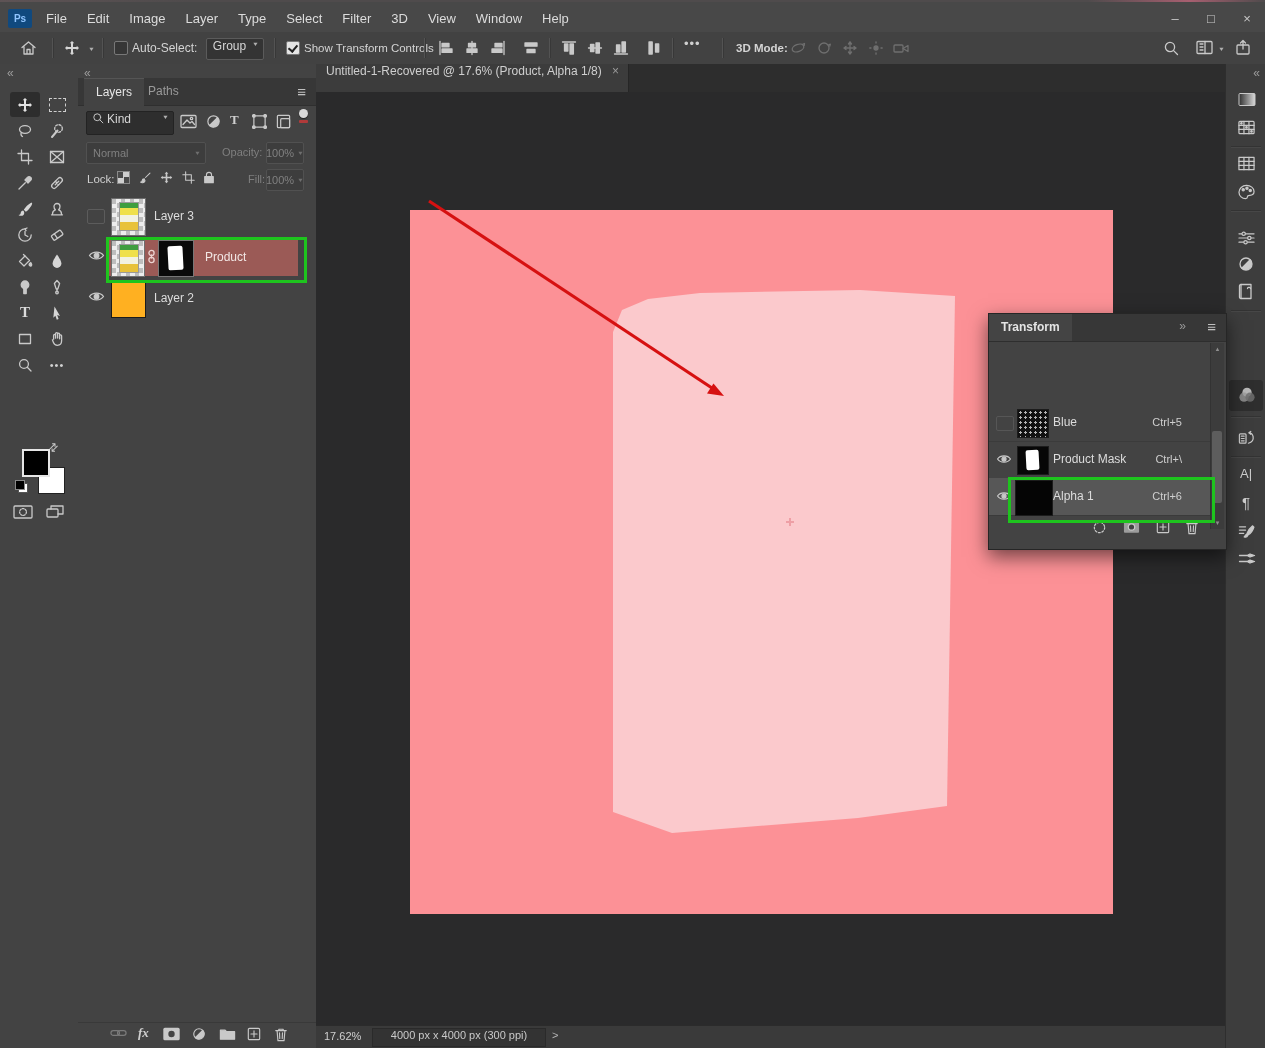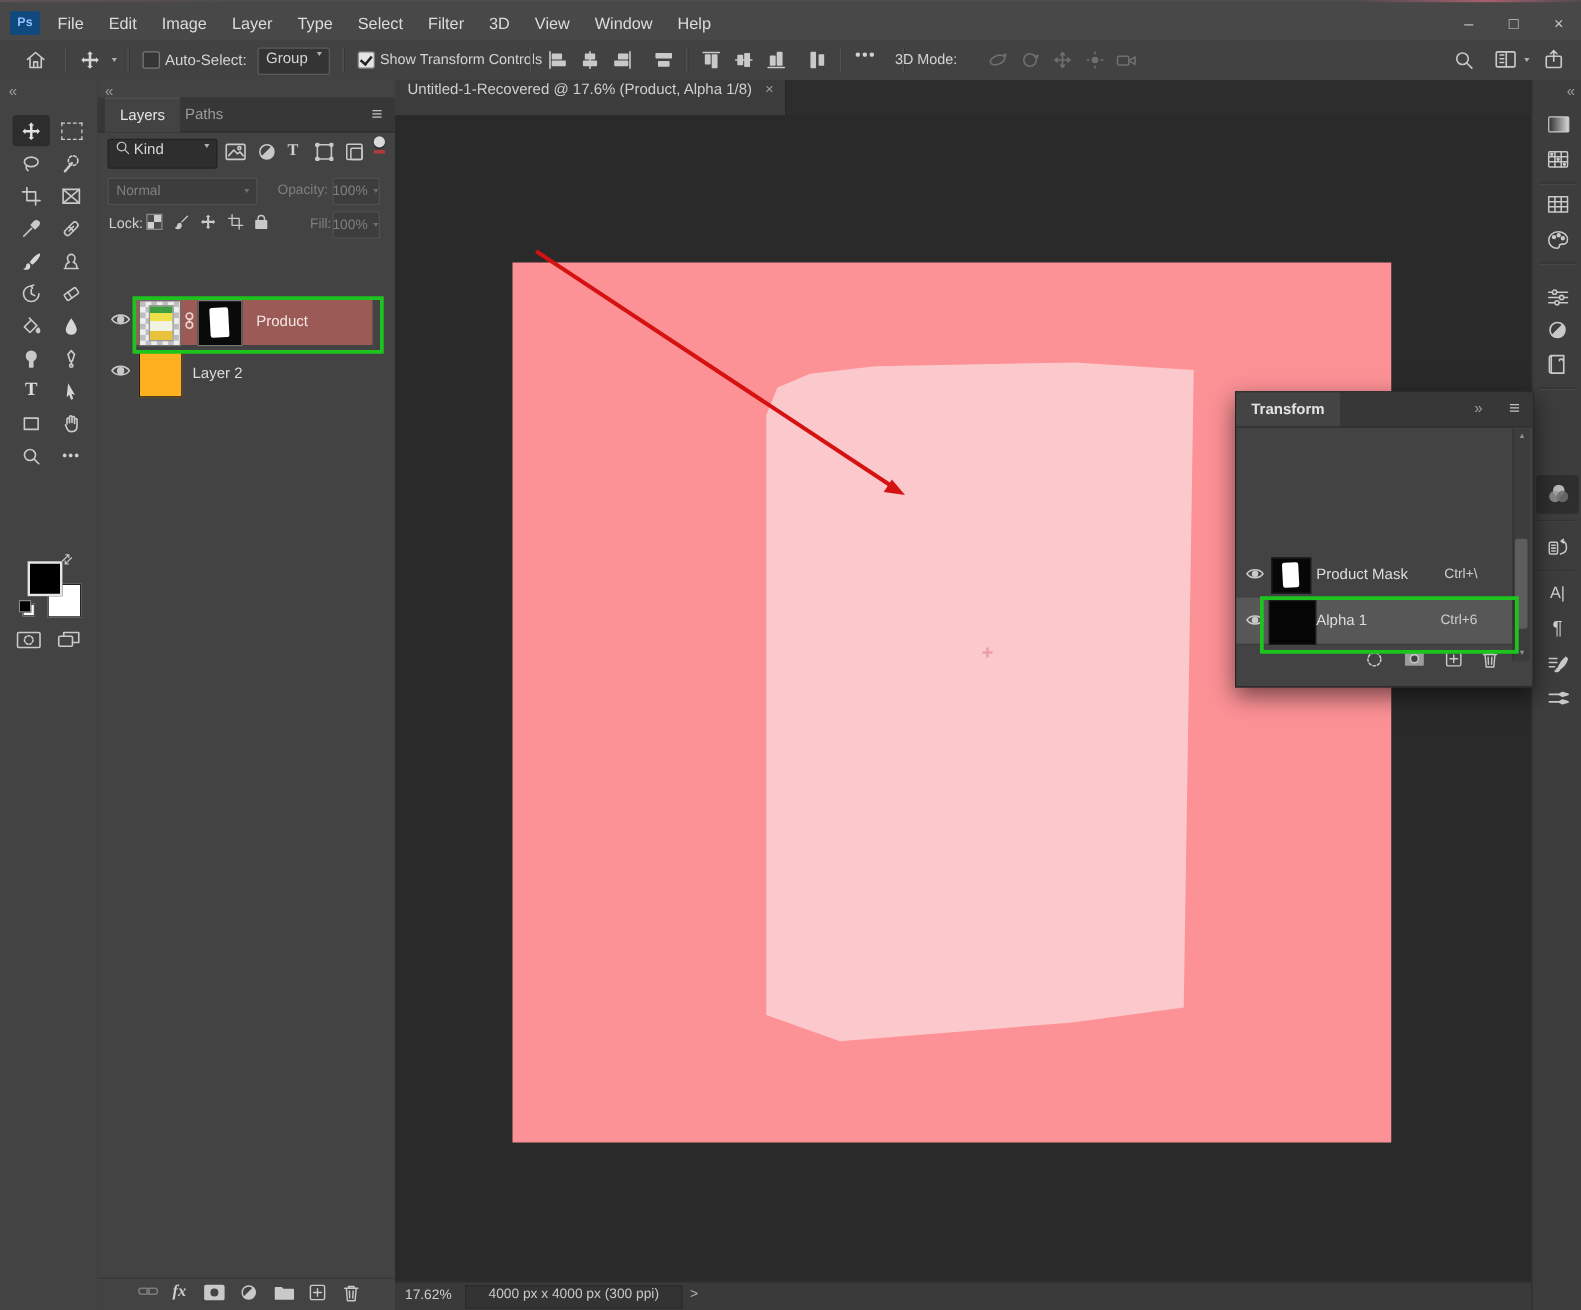--- a/index.html
+++ b/index.html
@@ -197,21 +197,21 @@
       </div>
     <div class="al-ic" style="left:646px;">
         <svg class="ic" width="16" height="16" viewBox="0 0 16 16">
           <rect x="3" y="2" width="3.2" height="12" fill="#c9c9c9"></rect>
           <rect x="9.5" y="4" width="3.2" height="8" fill="#c9c9c9"></rect>
         </svg>
       </div>
     <div class="obar-div" style="left:672px;"></div>
     <div class="abs" style="left:684px;top:4px;font-size:13px;letter-spacing:1px;color:#d0d0d0;">•••</div>
     <div class="obar-div" style="left:722px;"></div>
-    <div class="obar-label dimtxt" style="left:716px;font-size:11.5px;">3D Mode:</div>
+    <div class="obar-label dimtxt" style="left:736px;font-size:11.5px;font-weight:bold;">3D Mode:</div>
     <div class="al-ic dim-ic" style="left:790px;">
         <svg class="ic" width="16" height="16" viewBox="0 0 16 16">
           <ellipse cx="8" cy="8" rx="6" ry="3.5" transform="rotate(-20 8 8)"></ellipse>
           <path d="M13 4 l1.5 -0.5 l-0.3 1.8"></path>
         </svg>
       </div>
     <div class="al-ic dim-ic" style="left:816px;">
         <svg class="ic" width="16" height="16" viewBox="0 0 16 16">
           <circle cx="8" cy="8" r="5"></circle>
           <path d="M12.5 5 l1.8 -0.8 l-0.5 2"></path>
@@ -496,20 +496,27 @@
         <rect x="2" y="6.5" width="10" height="7" fill="#c9c9c9"></rect>
         <path d="M4 6.5 V4.5 a3 3 0 0 1 6 0 V6.5"></path>
       </svg>
     </div>
   <div class="abs dimtxt" style="left:248px;top:173px;font-size:11px;">Fill:</div>
   <div class="ctrl-box" style="left:266px;top:169px;width:36px;">
     <span>100%</span>
     <span class="chev" style="color:#6f6f6f;">▼</span>
   </div>
 
+  <div class="abs" style="left:78px;top:196px;width:238px;height:41px;">
+    <div class="abs eyebox" style="left:9px;top:13px;"></div>
+    <div class="abs thumb-check" style="left:33px;top:2px;width:33px;height:36px;">
+        <div class="prod-art"></div>
+      </div>
+    <div class="abs lrow-label" style="left:76px;top:13px;">Layer 3</div>
+  </div>
 
   <div class="abs" style="left:78px;top:237px;width:238px;height:41px;">
     <div class="abs" style="left:10px;top:12px;">
         <svg class="ic" width="17" height="13" viewBox="0 0 17 13">
           <path d="M1.5 6.5 C4.5 2 12.5 2 15.5 6.5 C12.5 11 4.5 11 1.5 6.5 Z"></path>
           <circle cx="8.5" cy="6.5" r="2.3" fill="#c9c9c9"></circle>
         </svg>
       </div>
     <div class="abs" style="left:30px;top:2px;width:190px;height:37px;background:#9b5a56;"></div>
     <div class="abs thumb-check" style="left:33px;top:3px;width:32px;height:35px;">
@@ -601,20 +608,26 @@
   <div class="abs" style="left:552px;top:1029px;color:#b5b5b5;font-size:11px;">&gt;</div>
 
   <div id="channels-panel" class="abs">
     <div id="ch-header">
       <div id="ch-tab">Transform</div>
       <div class="abs" style="right:40px;top:5px;color:#9a9a9a;font-size:12px;">»</div>
       <div class="abs hamb" style="right:10px;top:4px;">≡</div>
     </div>
 
     <div style="position:absolute;left:0;top:27px;width:221px;height:177px;overflow:hidden;">
+      <div class="ch-row" style="top:63px;">
+        <div class="abs eyebox" style="left:7px;top:12px;border-color:#565656;"></div>
+        <div class="ch-thumb" style="background:#111;background-image:radial-gradient(#b5b5b5 1px,transparent 1.2px);background-size:5px 5px;"></div>
+        <div class="ch-name">Blue</div>
+        <div class="ch-short">Ctrl+5</div>
+      </div>
       <div class="ch-row" style="top:100px;">
         <div class="ch-eye">
             <svg class="ic" width="16" height="12" viewBox="0 0 17 13">
               <path d="M1.5 6.5 C4.5 2 12.5 2 15.5 6.5 C12.5 11 4.5 11 1.5 6.5 Z"></path>
               <circle cx="8.5" cy="6.5" r="2.2" fill="#c9c9c9"></circle>
             </svg>
           </div>
         <div class="ch-thumb" style="background:#070707;">
             <div style="position:absolute;left:8px;top:3px;width:13px;height:20px;background:#fff;border-radius:2px;transform:rotate(-3deg);"></div>
           </div>

